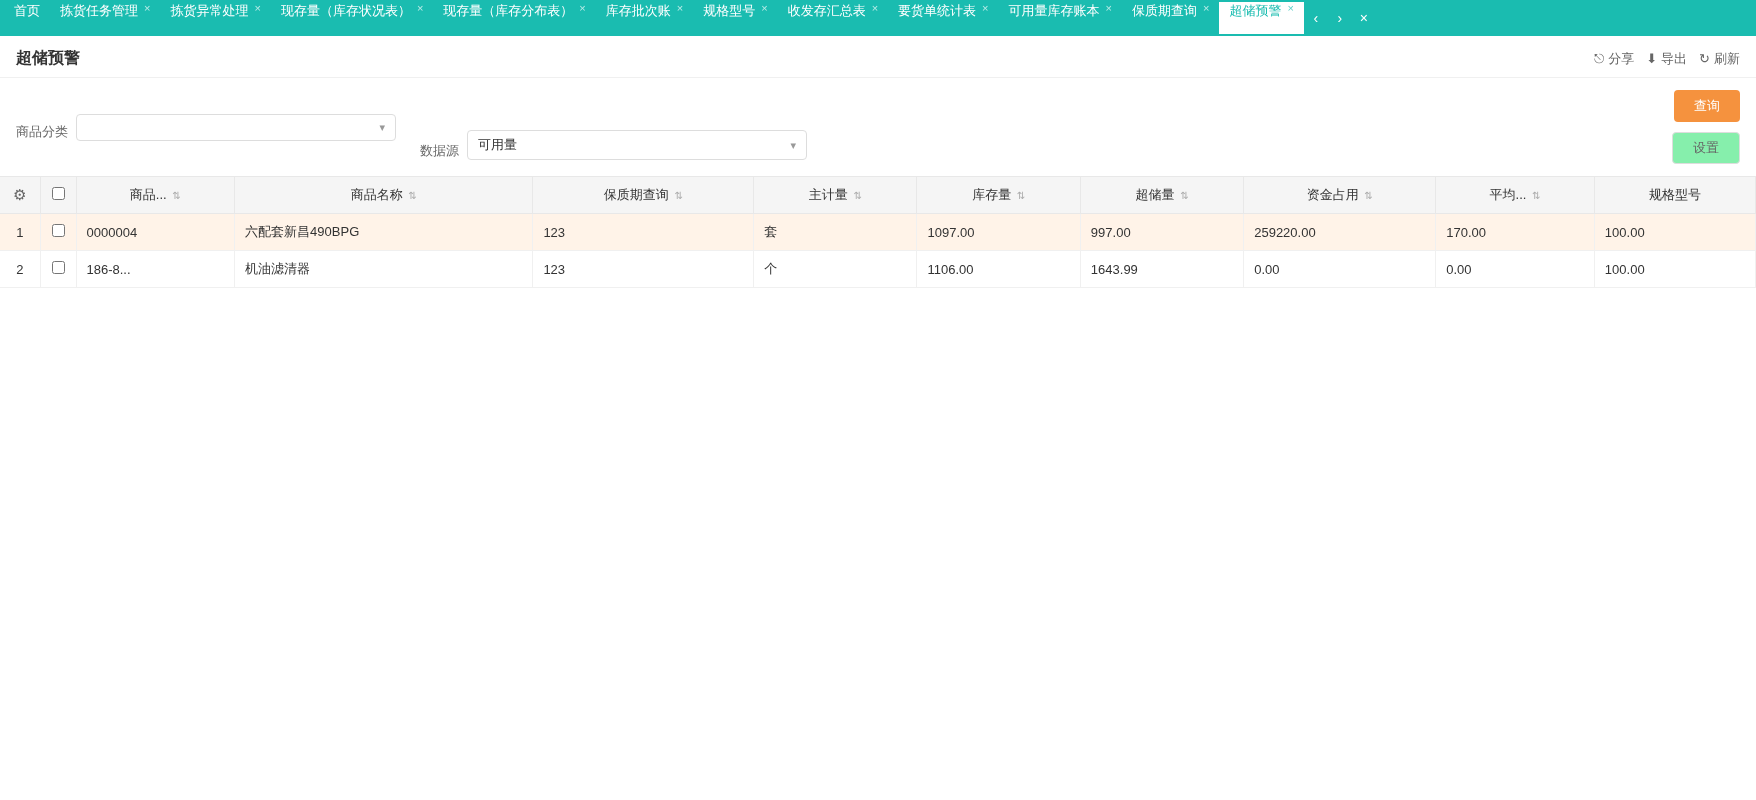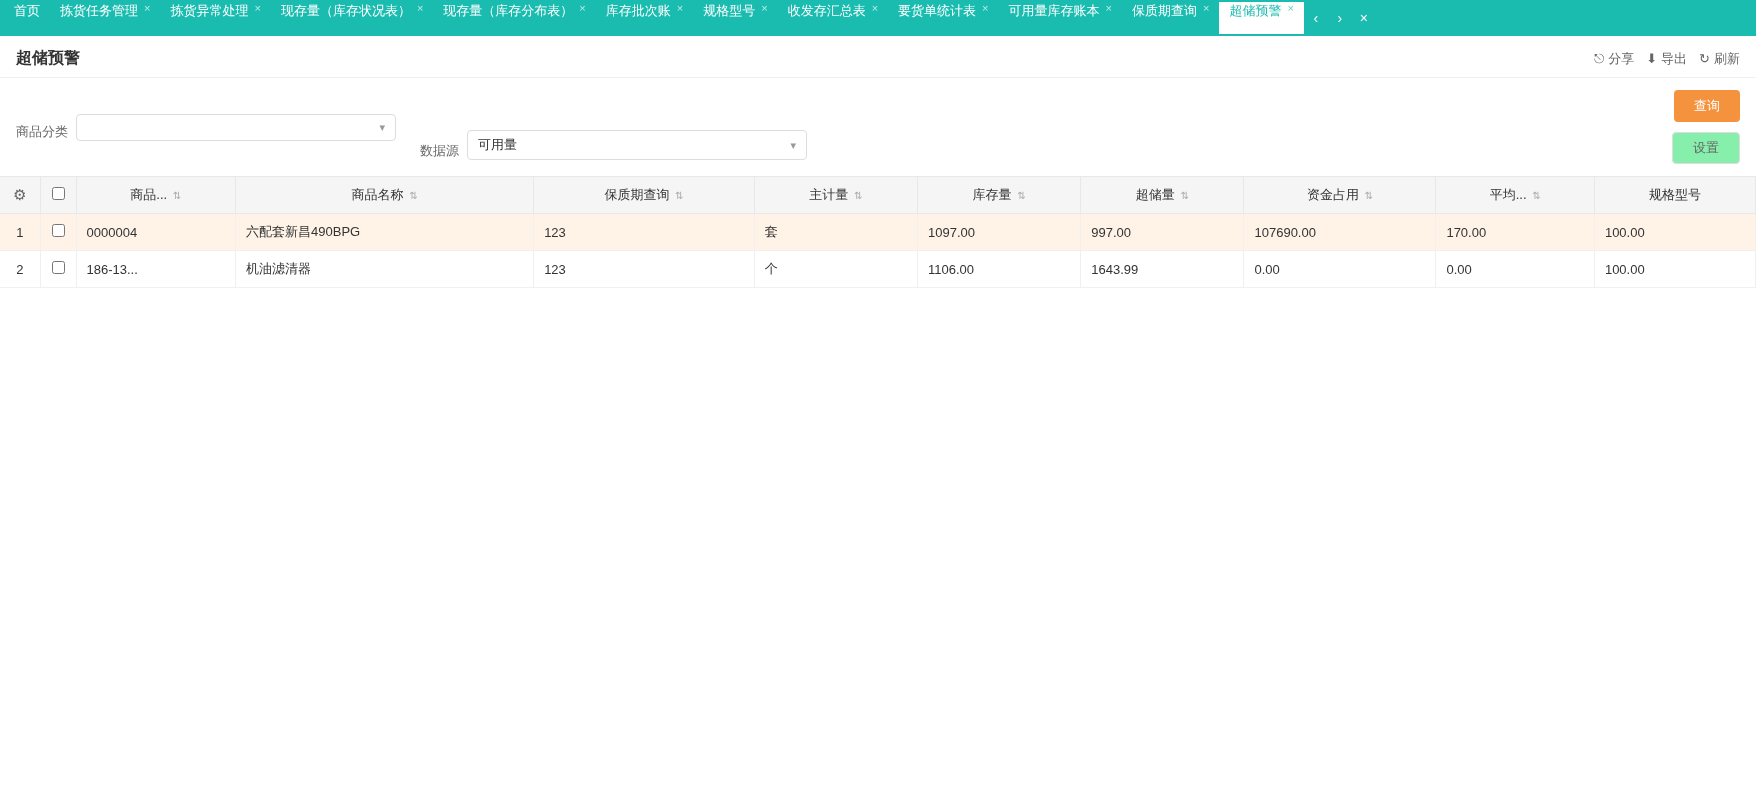--- a/index.html
+++ b/index.html
@@ -335,30 +335,30 @@
     <td class="col-num">1</td>
     <td class="col-checkbox">
       <input type="checkbox" style="">
     </td>
     <td>0000004</td>
     <td>六配套新昌490BPG</td>
     <td>123</td>
     <td>套</td>
     <td>1097.00</td>
     <td>997.00</td>
-    <td>107690.00</td>
+    <td>259220.00</td>
     <td>170.00</td>
     <td>100.00</td>
   </tr>
           <tr>
     <td class="col-num">2</td>
     <td class="col-checkbox">
       <input type="checkbox" style="">
     </td>
-    <td>186-13...</td>
+    <td>186-8...</td>
     <td>机油滤清器</td>
     <td>123</td>
     <td>个</td>
     <td>1106.00</td>
     <td>1643.99</td>
     <td>0.00</td>
     <td>0.00</td>
     <td>100.00</td>
   </tr>
         </tbody>

